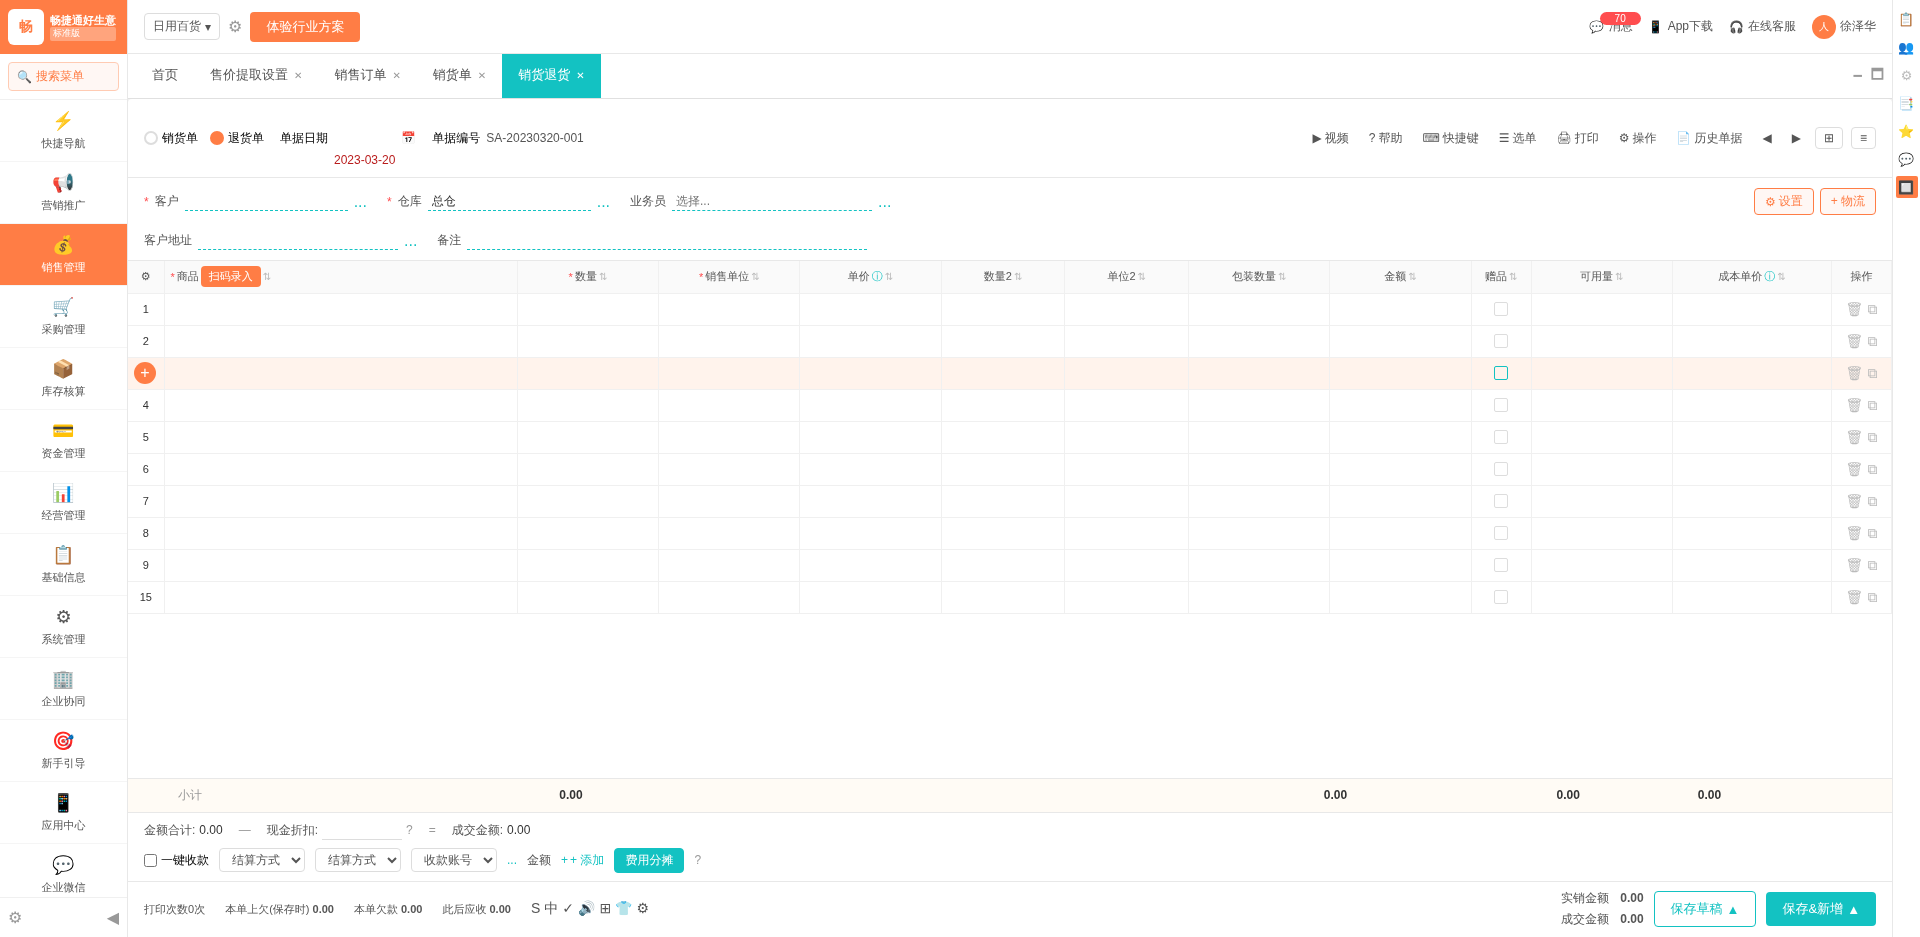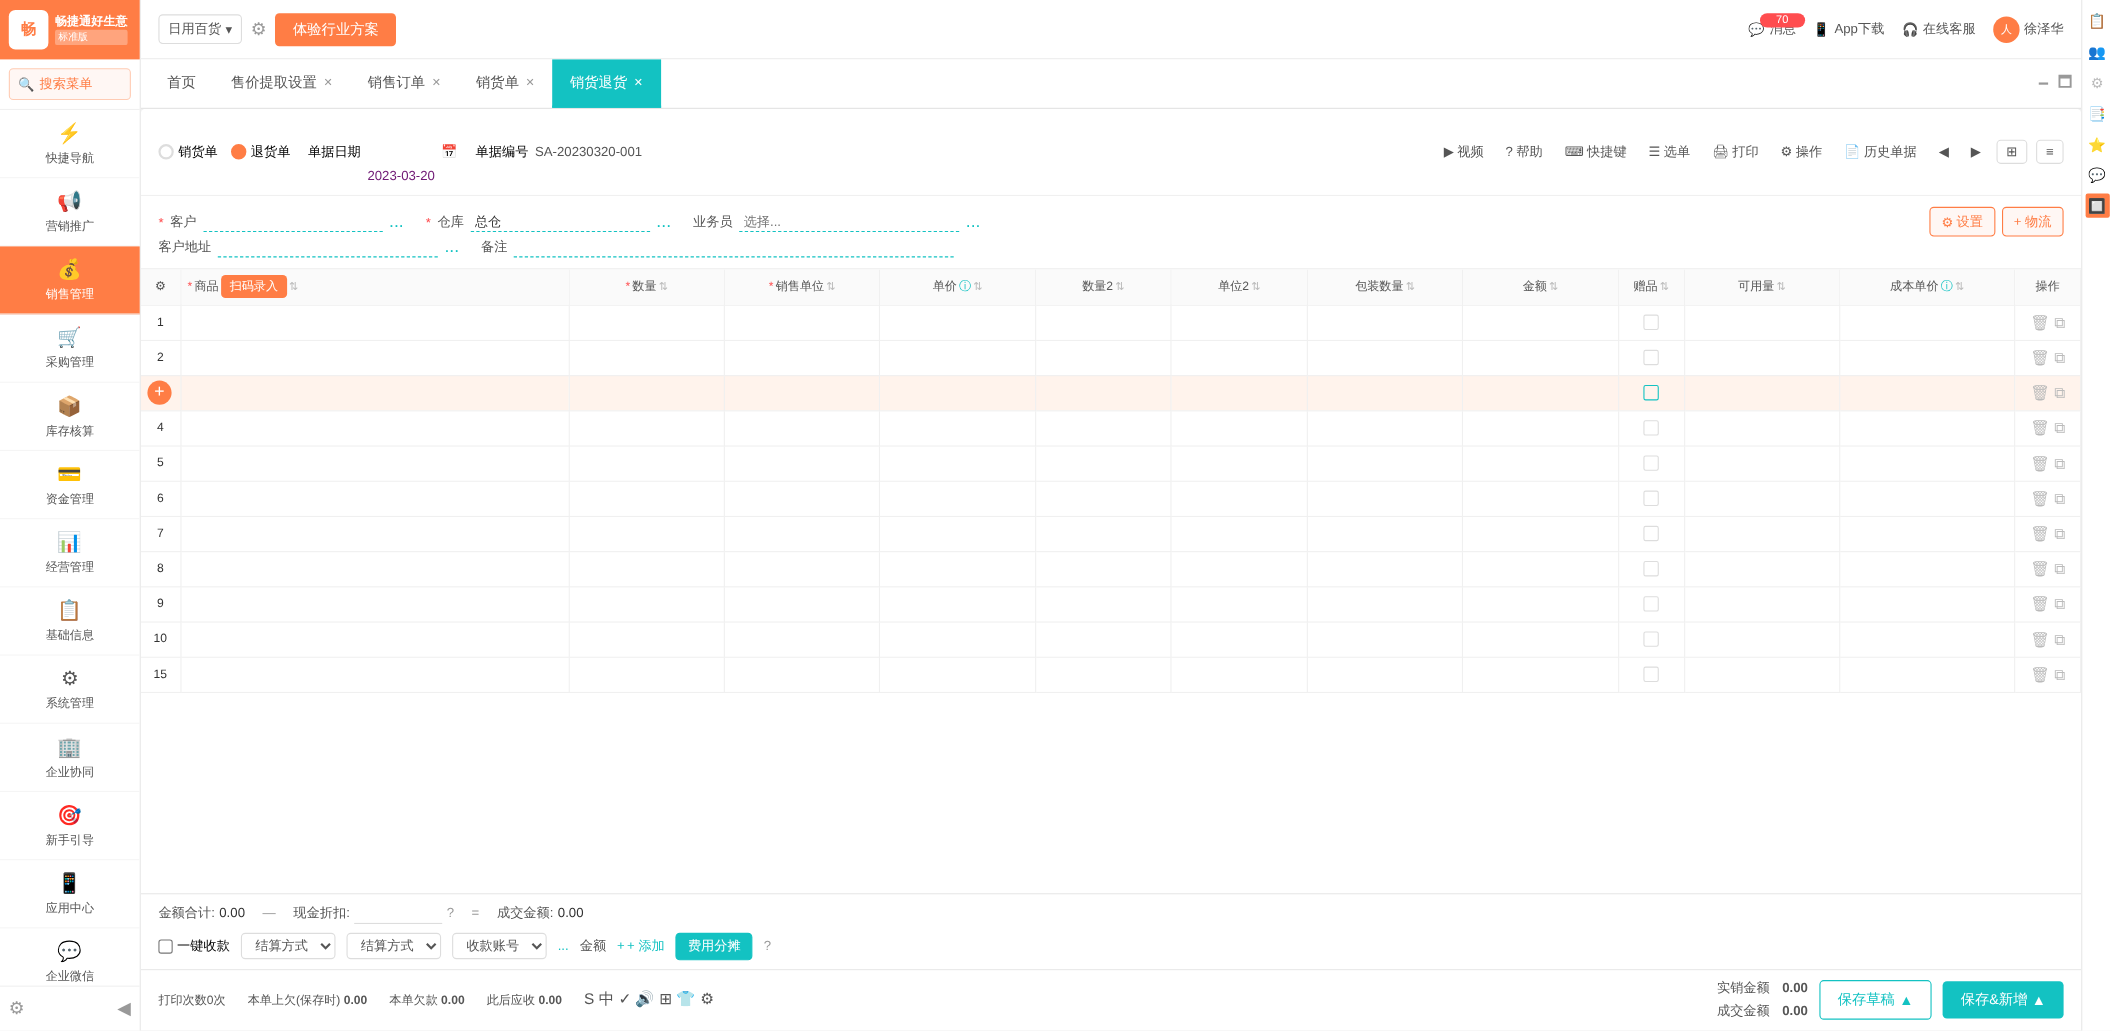--- a/index.html
+++ b/index.html
@@ -45,21 +45,21 @@
     .tab-actions { margin-left: auto; display: flex; gap: 8px; }
     .tab-action-btn { background: none; border: none; cursor: pointer; color: #999; font-size: 14px; }
 
     
     .form-header { background: #fff; border-radius: 4px 4px 0 0; padding: 10px 16px; border-bottom: 1px solid #e8e8e8; flex-shrink: 0; }
     .form-meta-item { display: flex; align-items: center; gap: 6px; font-size: 12px; }
     .radio-group { display: flex; gap: 12px; align-items: center; }
     .radio-item { display: flex; align-items: center; gap: 4px; cursor: pointer; }
     .radio-circle { width: 14px; height: 14px; border: 2px solid #ddd; border-radius: 50%; }
     .radio-circle.selected { border-color: #ff7d45; background: #ff7d45; }
-    .form-date { color: #701a75; font-weight: 500; margin-top: 44px; }
+    .form-date { color: #b91c1c; font-weight: 500; margin-top: 44px; }
     .form-number { color: #555; }
     .toolbar-right { margin-left: auto; display: flex; align-items: center; gap: 8px; }
     .toolbar-btn { background: none; border: none; cursor: pointer; font-size: 12px; color: #555; display: flex; align-items: center; gap: 3px; padding: 4px 6px; }
     .settings-btn { border: 1px solid #ddd; border-radius: 4px; padding: 3px 8px; }
 
     
     .form-fields { background: #fff; padding: 10px 16px; border-bottom: 1px solid #e8e8e8; flex-shrink: 0; }
     .fields-row { display: flex; gap: 20px; align-items: center; flex-wrap: wrap; }
     .field-item { display: flex; align-items: center; gap: 6px; }
     .field-label { color: #555; white-space: nowrap; }
@@ -353,21 +353,21 @@
           <div class="right-btns">
             <button class="right-btn orange">
               <span>⚙</span>
               <span>设置</span>
             </button>
             <button class="right-btn orange">
               <span>+ 物流</span>
             </button>
           </div>
         </div>
-        <div class="fields-row" style="margin-top:0;">
+        <div class="fields-row" style="margin-top:16px;">
           <div class="field-item">
             <span class="field-label">客户地址</span>
             <input class="field-input-underline" type="text" placeholder="" style="min-width: 200px;">
             <span class="field-dots teal">...</span>
           </div>
           <div class="field-item">
             <span class="field-label">备注</span>
             <input class="field-input-underline" type="text" placeholder="" style="min-width: 400px;">
           </div>
         </div>
@@ -650,42 +650,20 @@
         <td></td>
         <td></td>
         <td class="action-cell">
           <div class="action-icons">
             <span class="action-icon">🗑</span>
             <span class="action-icon">⧉</span>
           </div>
         </td>
       </tr>
                 <tr>
-        <td class="row-num">10</td>
-        <td></td>
-        <td></td>
-        <td></td>
-        <td></td>
-        <td></td>
-        <td></td>
-        <td></td>
-        <td></td>
-        <td class="checkbox-cell">
-                    <div class="cb" style="margin:0 auto;"></div>
-                  </td>
-        <td></td>
-        <td></td>
-        <td class="action-cell">
-          <div class="action-icons">
-            <span class="action-icon">🗑</span>
-            <span class="action-icon">⧉</span>
-          </div>
-        </td>
-      </tr>
-                <tr>
         <td class="row-num">15</td>
         <td></td>
         <td></td>
         <td></td>
         <td></td>
         <td></td>
         <td></td>
         <td></td>
         <td></td>
         <td class="checkbox-cell">
@@ -697,20 +675,41 @@
           <div class="action-icons">
             <span class="action-icon">🗑</span>
             <span class="action-icon">⧉</span>
           </div>
         </td>
       </tr>
               </tbody>
           </table>
         </div>
 
+        <div class="table-footer">
+          <table style="width:100%;min-width:1500px;border-collapse:collapse;">
+            <tbody>
+                <tr>
+              <td style="width:36px;"></td>
+              <td style="min-width:200px;padding:4px 6px;font-size:12px;color:#999;">小计</td>
+              <td style="min-width:80px;text-align:center;padding:4px 6px;font-size:12px;font-weight:bold;">0.00</td>
+              <td style="min-width:80px;"></td>
+              <td style="min-width:80px;"></td>
+              <td style="min-width:70px;"></td>
+              <td style="min-width:70px;"></td>
+              <td style="min-width:80px;"></td>
+              <td style="min-width:80px;text-align:center;padding:4px 6px;font-size:12px;font-weight:bold;">0.00</td>
+              <td style="min-width:60px;"></td>
+              <td style="min-width:80px;text-align:center;padding:4px 6px;font-size:12px;font-weight:bold;">0.00</td>
+              <td style="min-width:90px;text-align:center;padding:4px 6px;font-size:12px;font-weight:bold;">0.00</td>
+              <td style="min-width:60px;"></td>
+            </tr>
+          </tbody>
+            </table>
+        </div>
       </div>
 
       <div class="bottom-area">
         <div class="amount-row">
           <div class="amount-item">
             <span class="amount-label">金额合计:</span>
             <span class="amount-value">0.00</span>
           </div>
           <div class="amount-divider">—</div>
           <div class="amount-item">

